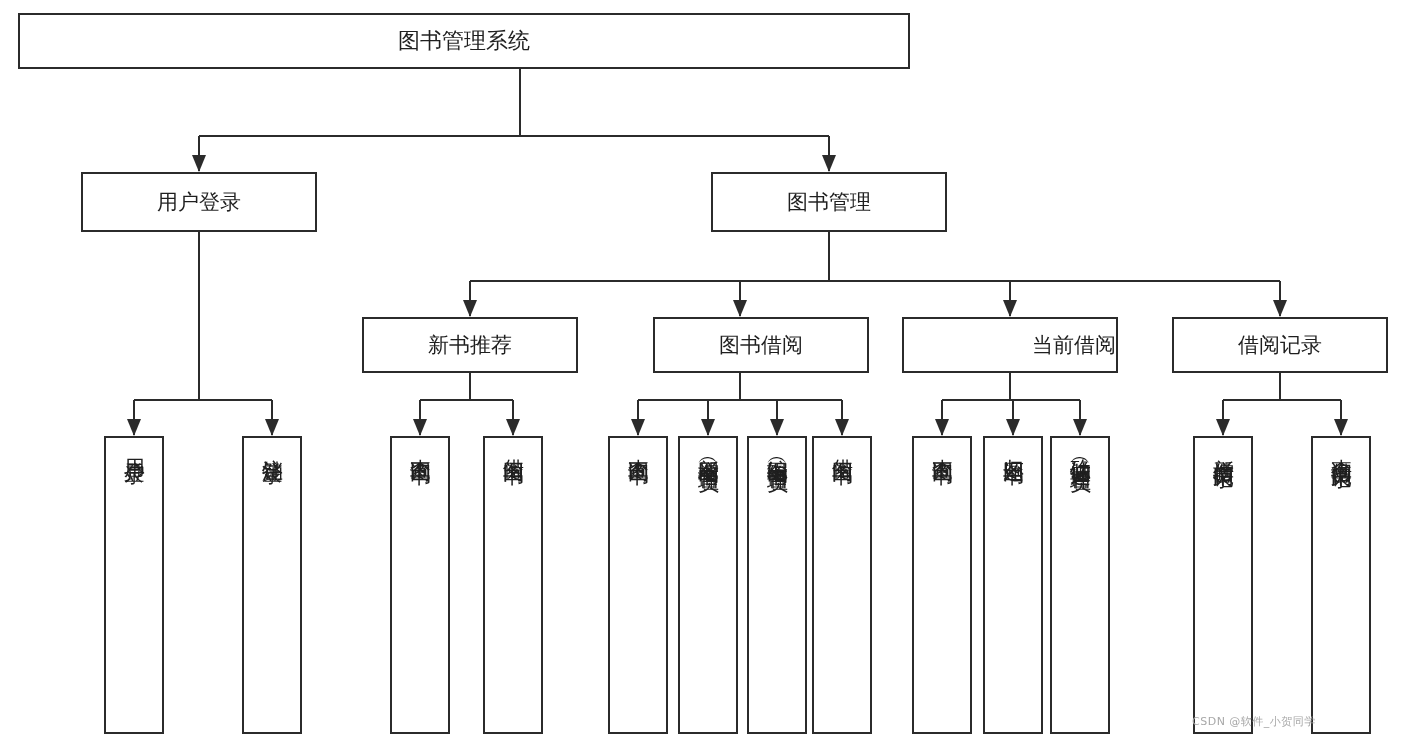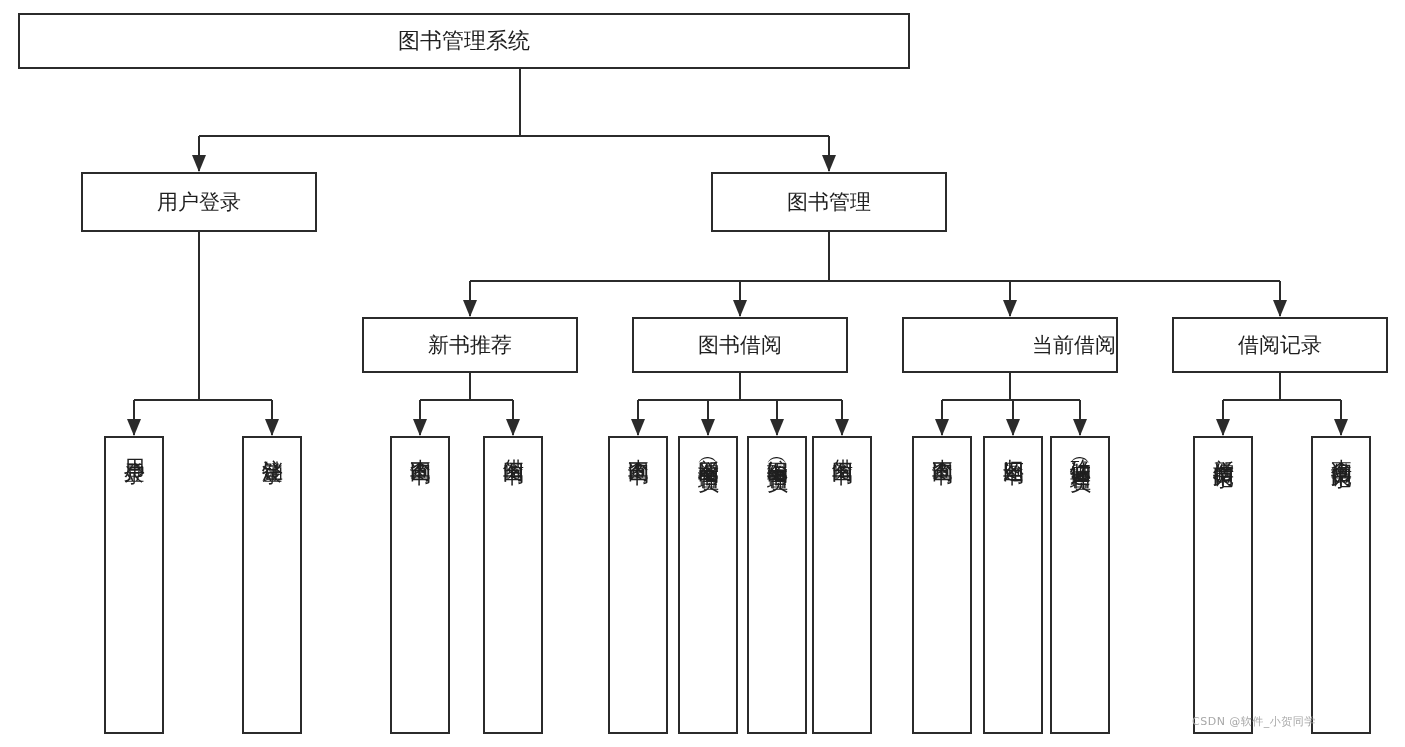--- a/index.html
+++ b/index.html
@@ -133,21 +133,21 @@
       </div>
       <div class="node h" style="left: 81px; top: 172px; width: 236px; height: 60px;">
         <span class="label">用户登录</span>
       </div>
       <div class="node h" style="left: 711px; top: 172px; width: 236px; height: 60px; text-align: center;">
         <span class="label">图书管理</span>
       </div>
       <div class="node h" style="left: 362px; top: 317px; width: 216px; height: 56px;">
         <span class="label">新书推荐</span>
       </div>
-      <div class="node h" style="left: 632px; top: 317px; width: 216px; height: 56px;">
+      <div class="node h" style="left: 653px; top: 317px; width: 216px; height: 56px;">
         <span class="label">图书借阅</span>
       </div>
       <div class="node h" style="left: 902px; top: 317px; width: 216px; height: 56px; justify-content: flex-end;">
         <span class="label">当前借阅</span>
       </div>
       <div class="node h" style="left: 1172px; top: 317px; width: 216px; height: 56px;">
         <span class="label">借阅记录</span>
       </div>
       <div class="node v" style="left: 104px; top: 436px; width: 60px; height: 298px;">
         <span class="label">用户登录</span>

